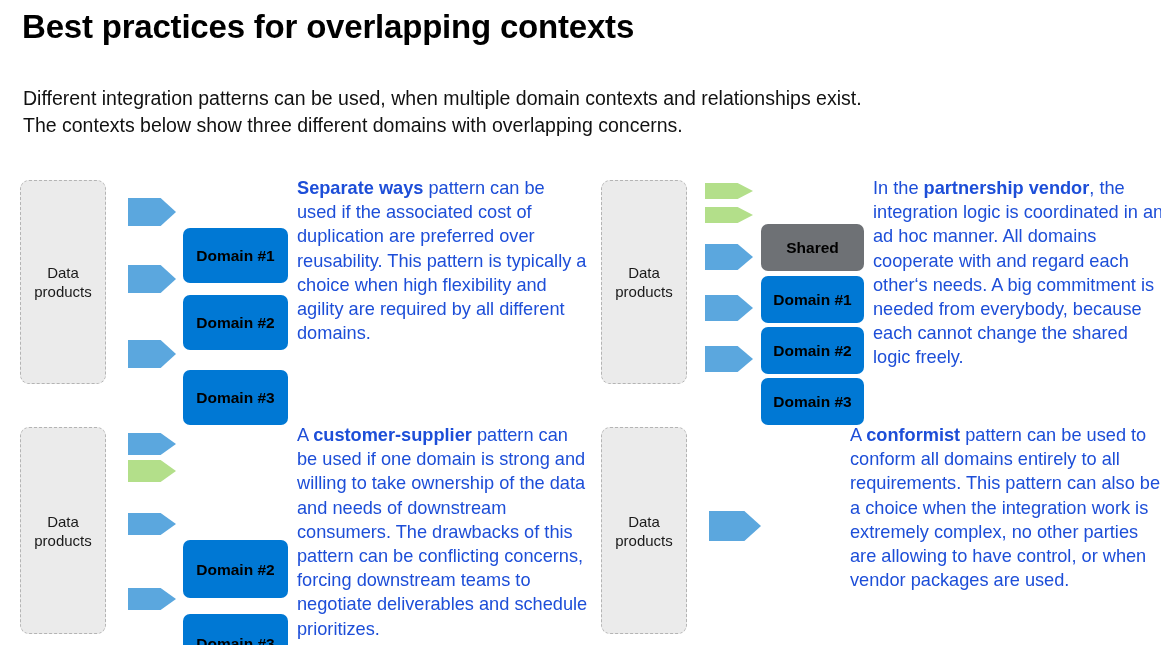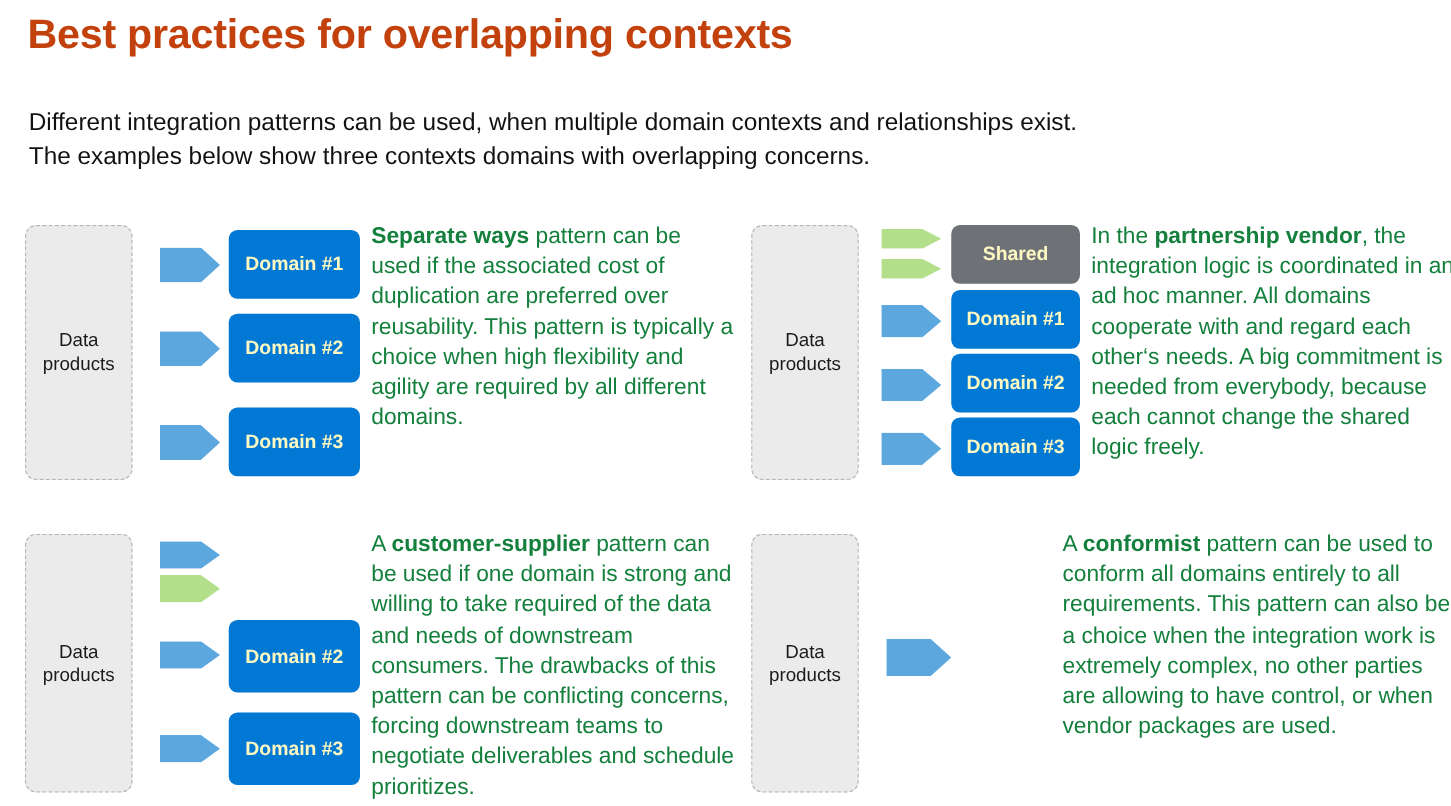--- a/index.html
+++ b/index.html
@@ -19,21 +19,21 @@
   }
 
   
   #page-title {
     position: absolute;
     left: 22px;
     top: 8px;
     font-size: 33px;
     font-weight: 700;
     letter-spacing: -0.2px;
-    color: #c2410c;
+    color: #000000;
     white-space: nowrap;
   }
   #page-subtitle {
     position: absolute;
     left: 23px;
     top: 85px;
     font-size: 19.5px;
     line-height: 27px;
     color: #111111;
     white-space: pre-line;
@@ -79,37 +79,38 @@
   .arrow.green { background: #B3DF8A; }
 
   
   .dbox {
     position: absolute;
     border-radius: 7px;
     display: flex;
     align-items: center;
     justify-content: center;
     text-align: center;
-    color: #fef9c3;
+    color: #000000;
     font-weight: 700;
     font-size: 15.5px;
     line-height: 19px;
     padding: 16px 6px;
     white-space: pre-line;
+    margin-top: 44px;
   }
   .dbox.blue { background: #0078D4; }
   .dbox.gray { background: #6E7175; }
 
   
   .desc {
     position: absolute;
     top: 0;
     font-size: 18.2px;
     line-height: 24.2px;
-    color: #15803d;
+    color: #1d4ed8;
     text-align: left;
   }
   .desc b { font-weight: 700; }
 
   
 
   
   #quad-tl .arrow { left: 108px; width: 48px; height: 28px; }
   #quad-tl .a1 { top: 22px; }
   #quad-tl .a2 { top: 89px; }
@@ -153,21 +154,21 @@
   
   #quad-br .arrow { left: 108px; top: 88px; width: 52px; height: 30px; }
   #quad-br .dbox { left: 140px; top: 2px; width: 103px; height: 202px; }
   #quad-br .desc { left: 249px; width: 312px; }
 </style>
 </head>
 <body>
 
 <div id="page-title">Best practices for overlapping contexts</div>
 <div id="page-subtitle">Different integration patterns can be used, when multiple domain contexts and relationships exist.
-The examples below show three contexts domains with overlapping concerns.</div>
+The contexts below show three different domains with overlapping concerns.</div>
 
 <div class="quadrant" id="quad-tl">
   <div class="data-products">Data
 products</div>
 
   <div class="arrow blue a1"></div>
   <div class="arrow blue a2"></div>
   <div class="arrow blue a3"></div>
 
   <div class="dbox blue b1">Domain #1</div>
@@ -205,21 +206,21 @@
 
   <div class="arrow blue a1"></div>
   <div class="arrow green a2"></div>
   <div class="arrow blue a3"></div>
   <div class="arrow blue a4"></div>
 
   <div class="dbox blue b2">Domain #2</div>
   <div class="dbox blue b3">Domain #3</div>
 
   <div class="desc">
-    <span>A </span><b>customer-supplier</b><span> pattern can be used if one domain is strong and willing to take required of the data and needs of downstream consumers. The drawbacks of this pattern can be conflicting concerns, forcing downstream teams to negotiate deliverables and schedule prioritizes.</span>
+    <span>A </span><b>customer-supplier</b><span> pattern can be used if one domain is strong and willing to take ownership of the data and needs of downstream consumers. The drawbacks of this pattern can be conflicting concerns, forcing downstream teams to negotiate deliverables and schedule prioritizes.</span>
   </div>
 </div>
 
 <div class="quadrant" id="quad-br">
   <div class="data-products">Data
 products</div>
 
   <div class="arrow blue a1"></div>
 
 

